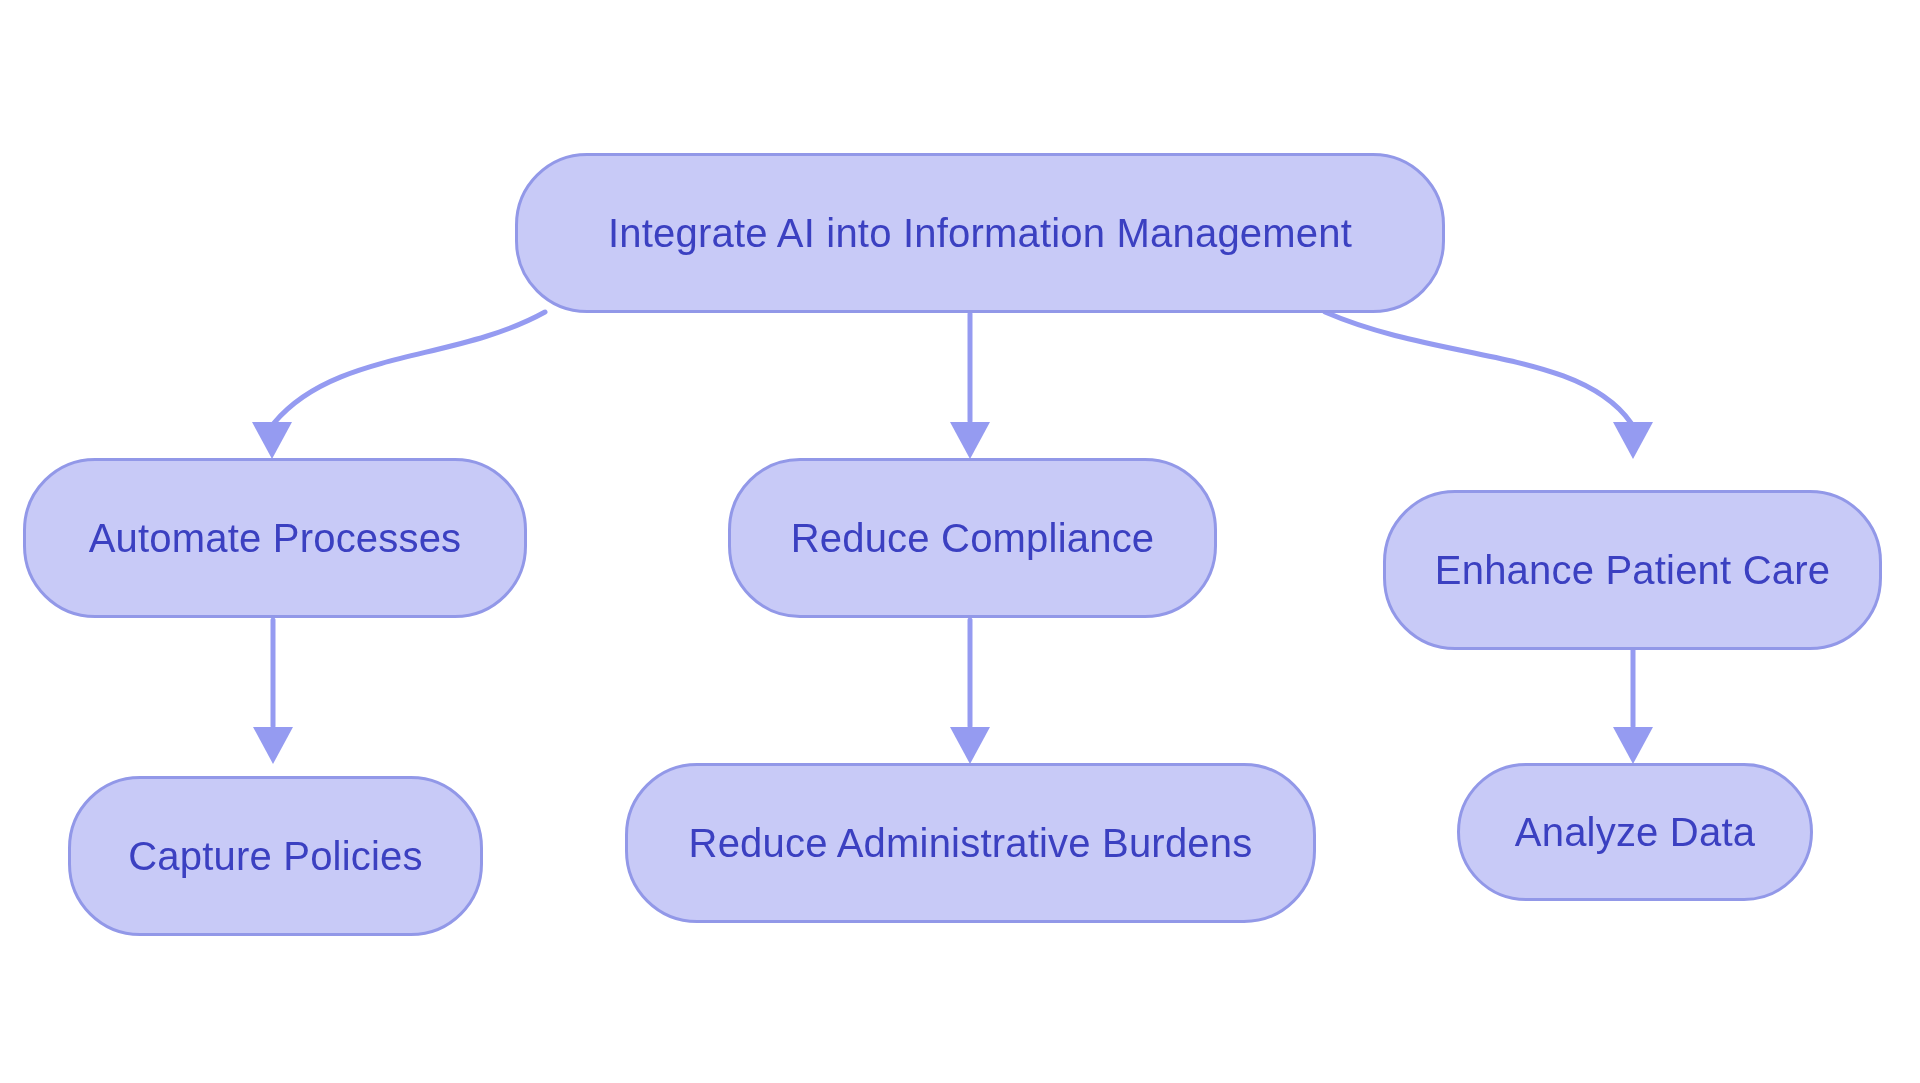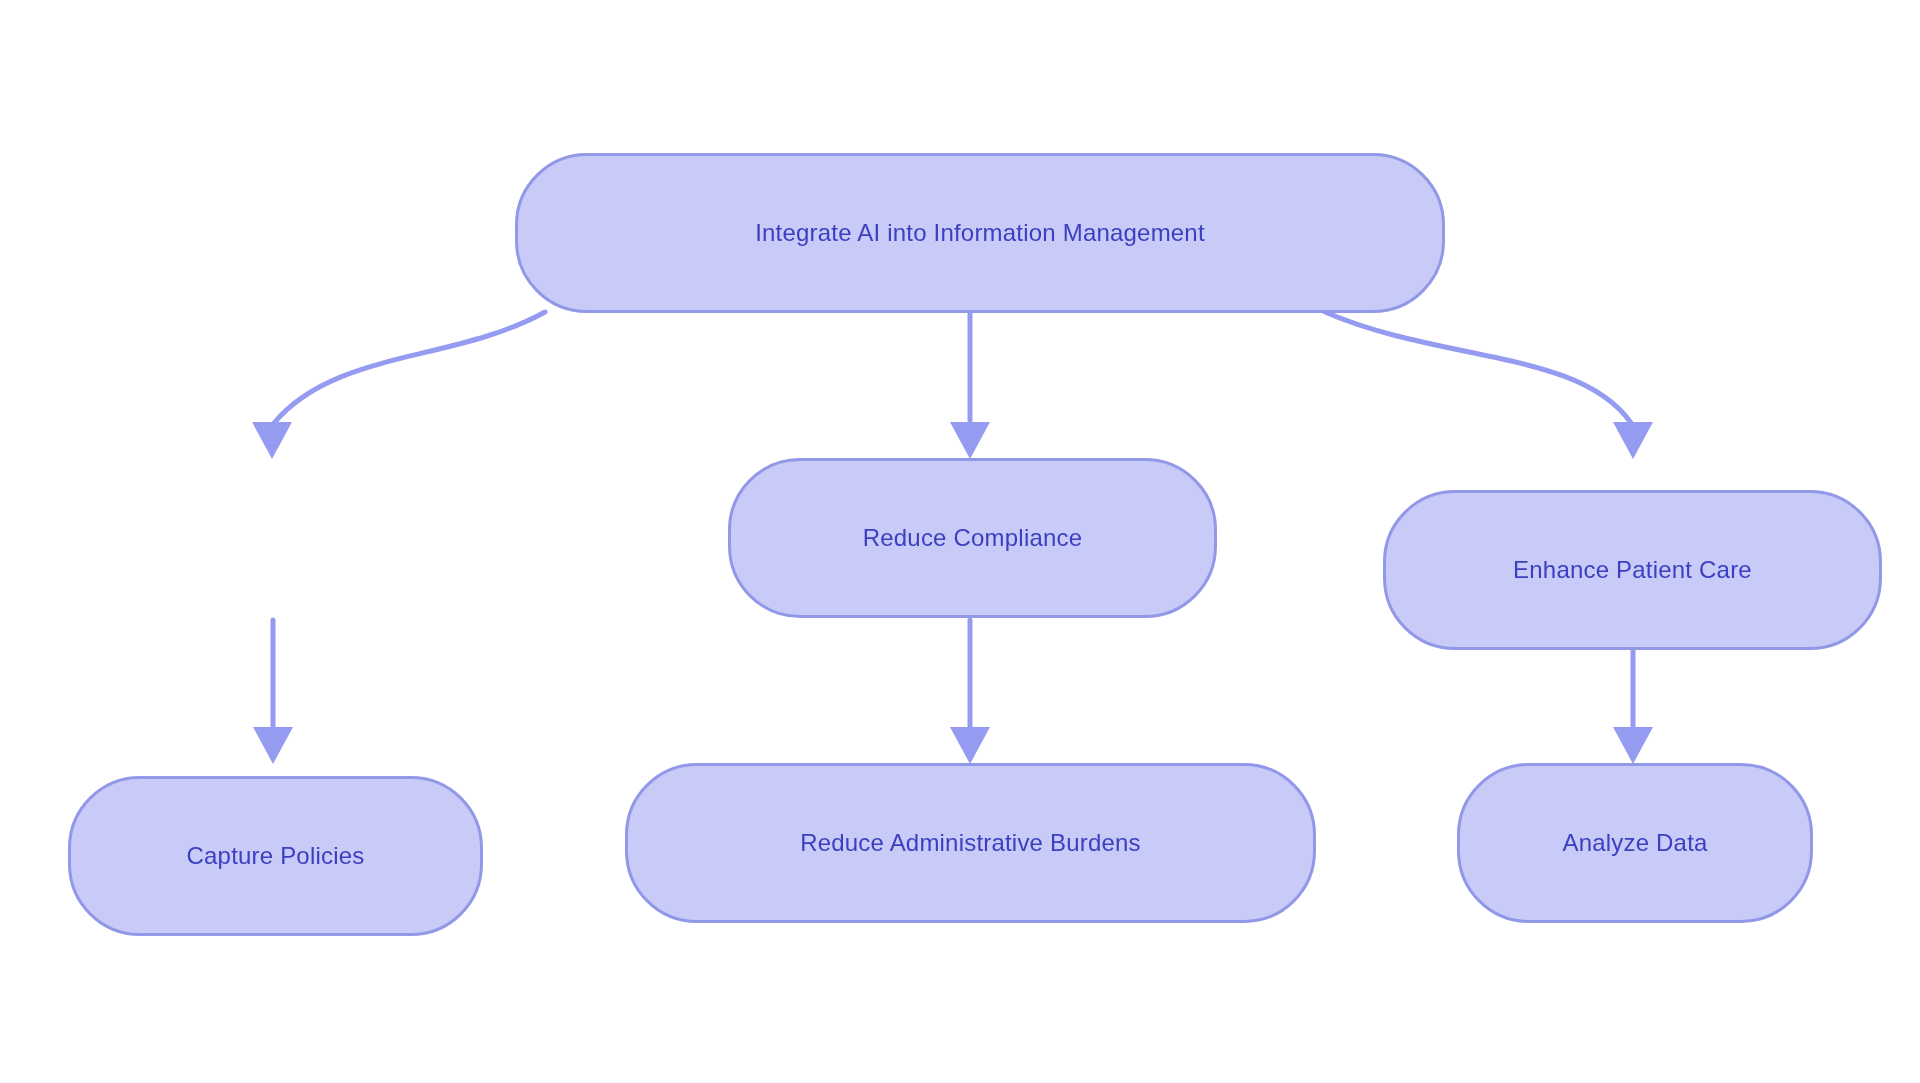--- a/index.html
+++ b/index.html
@@ -37,32 +37,32 @@
   }
   .node {
     position: absolute;
     display: flex;
     align-items: center;
     justify-content: center;
     background: var(--node_fill);
     border: 3px solid var(--node_border);
     border-radius: 72px;
     color: var(--text);
-    font-size: 24px;
+    font-size: 40px;
     letter-spacing: 0.2px;
     text-align: center;
     padding: 0 20px;
   }
   .node-root        { left: 515px;  top: 153px; width: 930px; height: 160px; }
   .node-automate    { left: 23px;   top: 458px; width: 504px; height: 160px; }
   .node-compliance  { left: 728px;  top: 458px; width: 489px; height: 160px; }
   .node-patientcare { left: 1383px; top: 458px; width: 499px; height: 160px; margin-top: 32px; }
   .node-capture     { left: 68px;   top: 763px; width: 415px; height: 160px; margin-top: 13px; }
   .node-reduce      { left: 625px;  top: 763px; width: 691px; height: 160px; }
-  .node-analyze     { left: 1457px; top: 763px; width: 356px; height: 160px; }
+  .node-analyze     { left: 1457px; top: 763px; width: 356px; height: 138px; }
 </style>
 </head>
 <body>
 
 <div class="canvas">
 
   <svg class="edges" viewBox="0 0 1920 1083" xmlns="http://www.w3.org/2000/svg">
 
     <g>
       <path d="M 545 312 C 455 362, 335 350, 274 423"></path>
@@ -92,20 +92,23 @@
     <g>
       <path d="M 1633 620 L 1633 726"></path>
       <polygon points="1613,727 1653,727 1633,764"></polygon>
     </g>
   </svg>
 
   <div class="node node-root">
     <span>Integrate AI into Information Management</span>
   </div>
 
+  <div class="node node-automate">
+    <span>Automate Processes</span>
+  </div>
 
   <div class="node node-compliance">
     <span>Reduce Compliance</span>
   </div>
 
   <div class="node node-patientcare">
     <span>Enhance Patient Care</span>
   </div>
 
   <div class="node node-capture">

